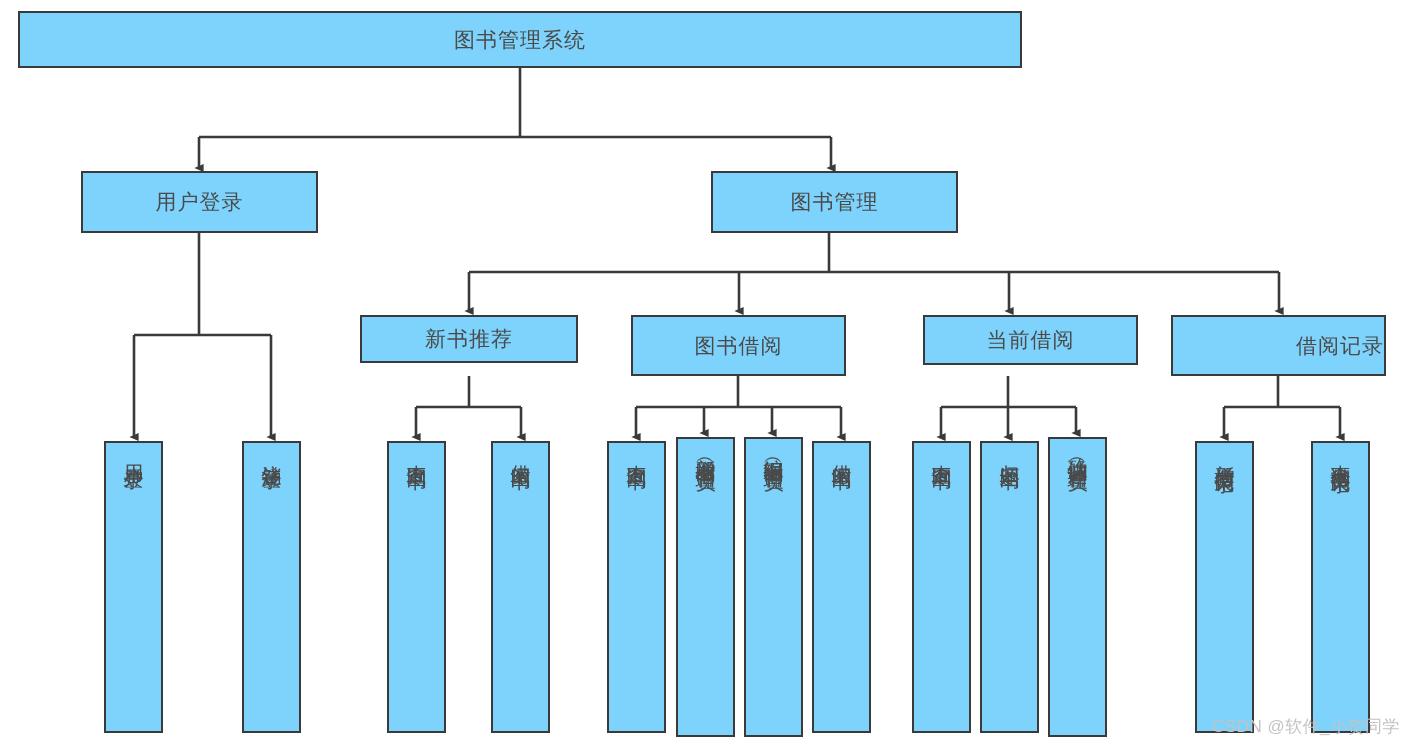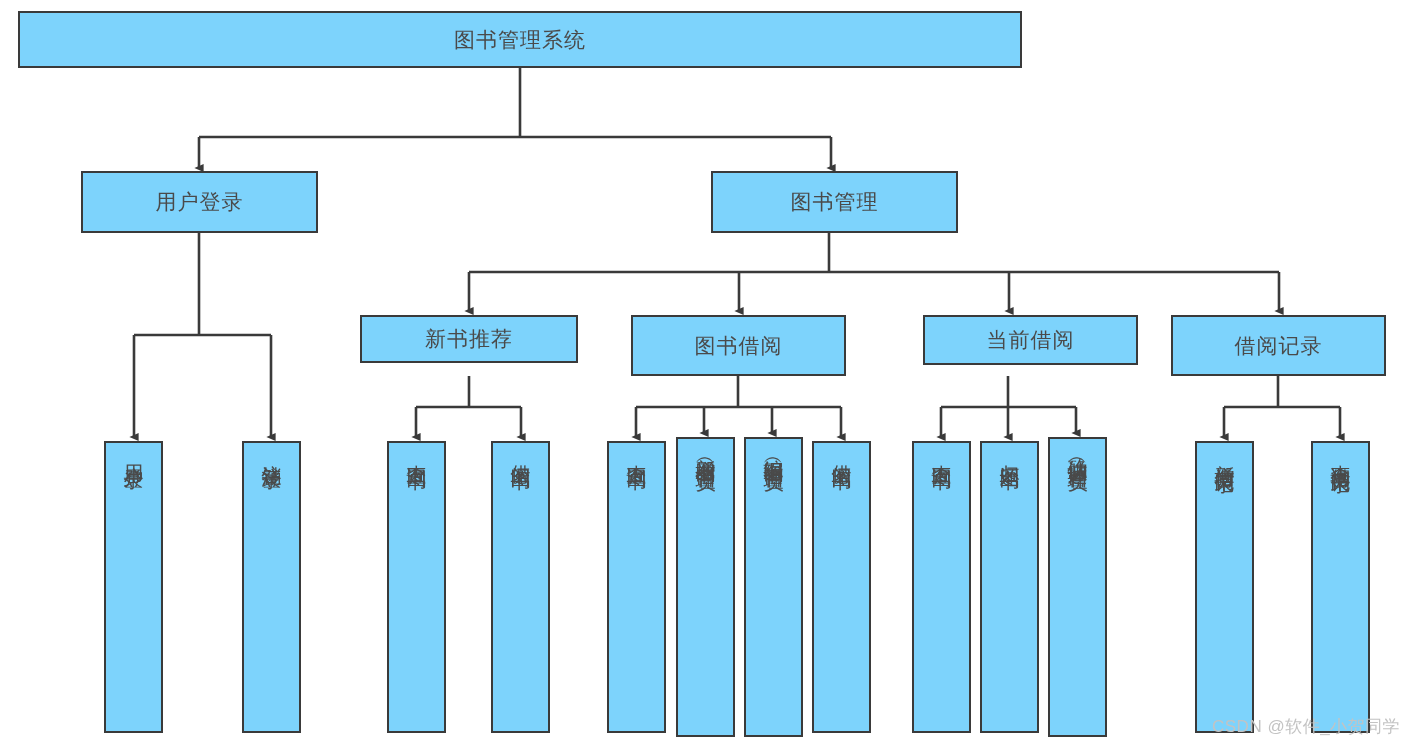--- a/index.html
+++ b/index.html
@@ -141,21 +141,21 @@
 
   <div class="node" style="left:360px; top:315px; width:218px; height:48px;">
     <span class="label">新书推荐</span>
   </div>
   <div class="node" style="left:631px; top:315px; width:215px; height:61px;align-items:center;">
     <span class="label">图书借阅</span>
   </div>
   <div class="node" style="left:901px; top:315px; width:215px; height:50px;margin-left:22px;">
     <span class="label">当前借阅</span>
   </div>
-  <div class="node" style="left:1171px; top:315px; width:215px; height:61px;">
+  <div class="node" style="left:1171px; top:315px; width:215px; height:61px;justify-content:flex-end;">
     <span class="label">借阅记录</span>
   </div>
 
   <div class="node leaf" style="left:104px; top:441px; width:59px; height:292px;">
     <span class="label">用户登录</span>
   </div>
   <div class="node leaf" style="left:242px; top:441px; width:59px; height:292px;">
     <span class="label">注销登录</span>
   </div>
 

